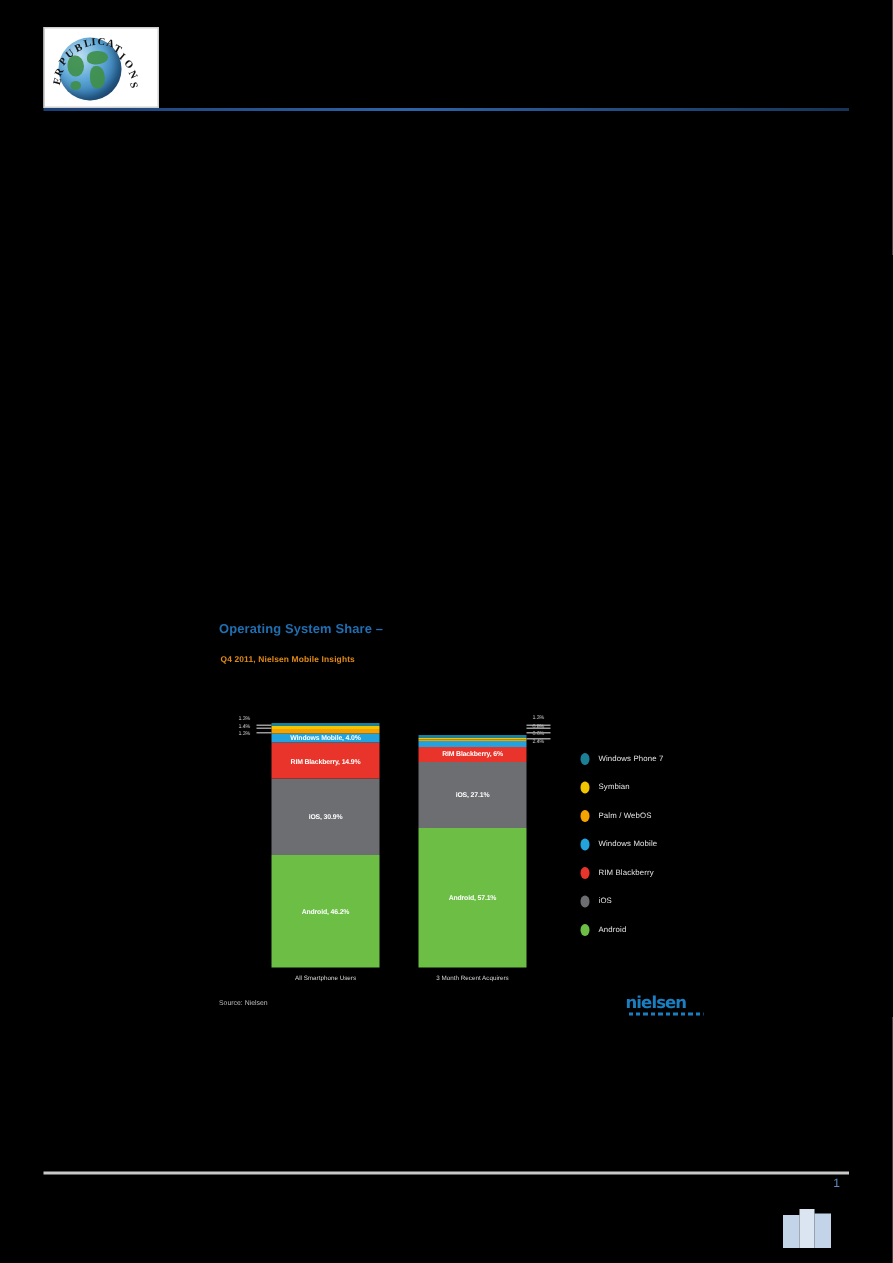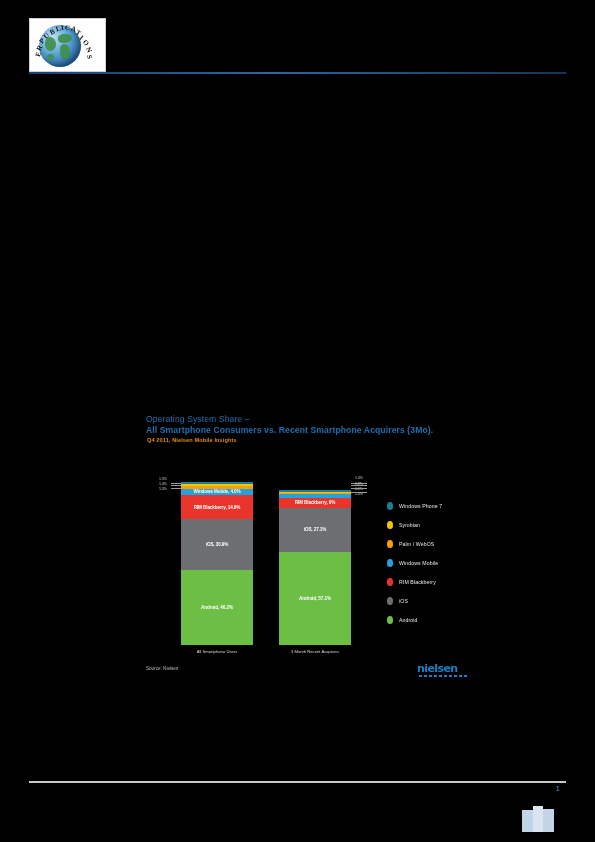--- a/index.html
+++ b/index.html
@@ -48,21 +48,21 @@
   .header-rule{
     position:absolute;left:29px;top:72px;width:537px;height:2px;
     background:linear-gradient(to right,#1b3f73,#2e63a8 45%,#173457);
   }
   
   .chart-block{
     position:absolute;left:141px;top:414px;width:330px;height:272px;
   }
   .title-1{
     position:absolute;left:5px;top:0px;
-    font-size:8.6px;font-weight:normal;color:#1f6fb2;letter-spacing:.1px;
+    font-size:8.6px;font-weight:bold;color:#1f6fb2;letter-spacing:.1px;
     white-space:nowrap;
   }
   .title-2{
     position:absolute;left:5px;top:11px;
     font-size:8.6px;font-weight:bold;color:#1f6fb2;letter-spacing:.1px;
     white-space:nowrap;
   }
   .subtitle{
     position:absolute;left:6px;top:23px;
     font-size:5.6px;font-weight:bold;color:#e08a14;letter-spacing:.1px;
@@ -177,21 +177,20 @@
         <span style="left:52px;top:26px;transform:rotate(65deg);">N</span>
         <span style="left:53px;top:33px;transform:rotate(77deg);">S</span>
       </div>
     </div>
   </div>
   <div class="header-rule"></div>
 
   <div class="chart-block">
 
     <div class="title-1">Operating System Share –</div>
-    <div class="title-2">All Smartphone Consumers vs. Recent Smartphone Acquirers (3Mo).</div>
     <div class="subtitle">Q4 2011, Nielsen Mobile Insights</div>
 
     <div class="plot">
       <div class="bar b0">
           <div class="seg" style="height: 75.306px; bottom: 0px; background: rgb(108, 190, 69);">
             <span class="seg-label">Android, 46.2%</span>
           </div>
           <div class="seg" style="height: 50.367px; bottom: 75.306px; background: rgb(109, 110, 113);">
             <span class="seg-label">iOS, 30.9%</span>
           </div>

